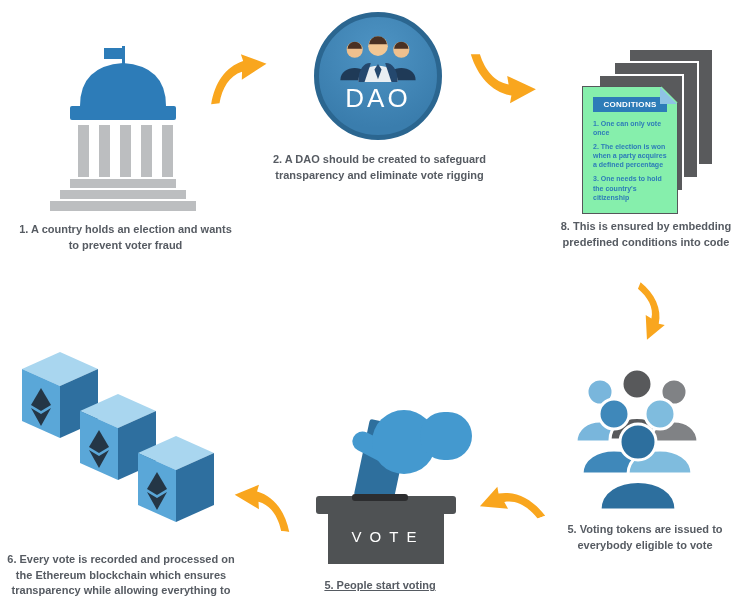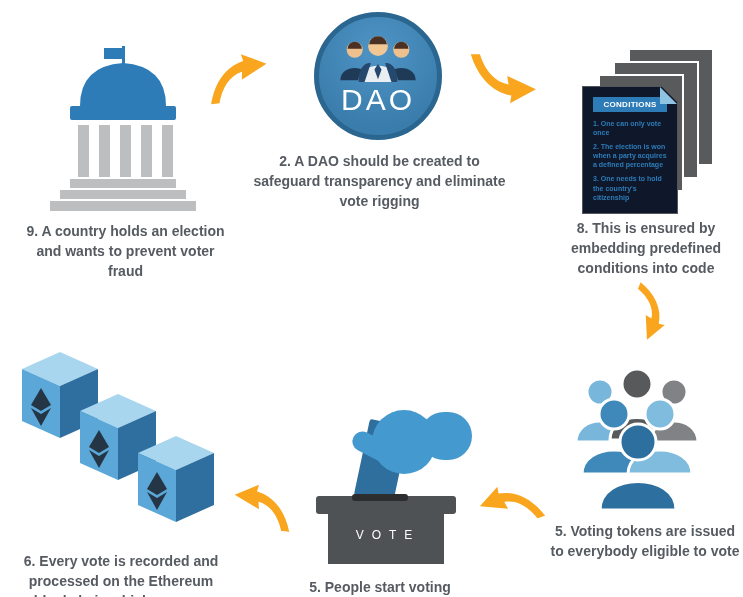--- a/index.html
+++ b/index.html
@@ -1,47 +1,47 @@
 <!DOCTYPE html>
 <html><head>
 <meta charset="utf-8">
 <style>
   html,body{margin:0;padding:0;background:#ffffff;}
   .canvas{position:relative;width:743px;height:597px;background:#fff;overflow:hidden;
           font-family:"Liberation Sans",sans-serif;}
-  .caption{position:absolute;color:#565b62;font-size:14px;font-weight:bold;
+  .caption{position:absolute;color:#565b62;font-size:11px;font-weight:bold;
            text-align:center;line-height:1.42;}
   svg{display:block;}
   .arrow{position:absolute;}
 
   
   .dao-circle{position:absolute;left:314px;top:12px;width:128px;height:128px;border-radius:50%;
     background:radial-gradient(circle at 50% 30%, #4e94c4 0%, #3a7dad 75%);
     border:5px solid #2b6690;box-sizing:border-box;}
   .dao-people{position:absolute;left:16px;top:12px;width:86px;height:54px;}
   .dao-label{position:absolute;left:0;top:66px;width:118px;text-align:center;color:#fff;
-    font-size:30px;letter-spacing:3px;font-weight:400;}
+    font-size:26px;letter-spacing:3px;font-weight:400;}
 
   
   .docs{position:absolute;left:578px;top:48px;width:142px;height:168px;}
   .doc-back{position:absolute;width:86px;height:118px;background:#595a5c;border:2px solid #fff;
     box-sizing:border-box;}
-  .doc-front{position:absolute;left:4px;top:38px;width:96px;height:128px;background:#0f172a;
+  .doc-front{position:absolute;left:4px;top:38px;width:96px;height:128px;background:#86efac;
     border:1.5px solid #55565a;box-sizing:border-box;
     clip-path:polygon(0 0, calc(100% - 17px) 0, 100% 17px, 100% 100%, 0 100%);}
   .doc-fold{position:absolute;right:0;top:0;width:17px;height:17px;background:#8fc3e4;
     clip-path:polygon(0 0, 100% 100%, 0 100%);}
   .doc-title{margin:10px 10px 7px 10px;background:#2d7cb8;color:#fff;font-size:8px;
     font-weight:bold;text-align:center;padding:3px 2px;letter-spacing:.3px;}
   .doc-item{margin:0 10px 5px 10px;color:#2d7cb8;font-size:7px;font-weight:bold;line-height:1.3;}
 
   
   .vote-assembly{position:absolute;left:300px;top:388px;width:172px;height:182px;}
   .vote-label{position:absolute;left:28px;top:140px;width:112px;text-align:center;color:#fff;
-    font-size:12px;letter-spacing:8px;text-indent:8px;font-weight:500;}
+    font-size:15px;letter-spacing:8px;text-indent:8px;font-weight:500;}
 </style>
 </head>
 <body>
 
 <div class="canvas">
 
   <div>
     <svg style="position:absolute;left:48px;top:46px;" width="150" height="165" viewBox="0 0 150 165">
       <rect x="74" y="0" width="3" height="22" fill="#2d7cb8"></rect>
       <rect x="56" y="2" width="18" height="11" fill="#2d7cb8"></rect>
@@ -49,21 +49,21 @@
       <rect x="22" y="60" width="106" height="14" rx="2" fill="#2d7cb8"></rect>
       <rect x="30" y="79" width="11" height="52" fill="#bcbec0"></rect>
       <rect x="51" y="79" width="11" height="52" fill="#bcbec0"></rect>
       <rect x="72" y="79" width="11" height="52" fill="#bcbec0"></rect>
       <rect x="93" y="79" width="11" height="52" fill="#bcbec0"></rect>
       <rect x="114" y="79" width="11" height="52" fill="#bcbec0"></rect>
       <rect x="22" y="133" width="106" height="9" fill="#bcbec0"></rect>
       <rect x="12" y="144" width="126" height="9" fill="#bcbec0"></rect>
       <rect x="2" y="155" width="146" height="10" fill="#bcbec0"></rect>
     </svg>
-    <div class="caption" style="left:18px;top:222px;width:215px;">9. A country holds an election and wants to prevent voter fraud</div>
+    <div class="caption" style="left:18px;top:222px;width:215px;">1. A country holds an election and wants to prevent voter fraud</div>
   </div>
 
   <svg class="arrow" style="left:205px;top:52px;width:65px;height:50px;transform:rotate(-8deg);" viewBox="0 0 100 72">
     <path d="M4,72 C14,40 34,18 62,13 L60,2 L97,22 L56,41 L58,29 C38,32 24,50 17,72 Z" fill="#F9A61E"></path>
   </svg>
 
   <div>
     <div class="dao-circle">
       <svg class="dao-people" viewBox="0 0 96 58">
         <path d="M6,56 C6,38 38,38 38,56 Z" fill="#1f3a57"></path>
@@ -150,21 +150,21 @@
         </g>
         <rect x="16" y="108" width="140" height="18" rx="3" fill="#4f5254"></rect>
         <rect x="52" y="106" width="56" height="7" rx="3" fill="#2c2d2f"></rect>
         <rect x="28" y="126" width="116" height="50" fill="#4f5254"></rect>
         <rect x="58" y="40" width="52" height="20" rx="10" fill="#4499cf" transform="rotate(27 58 40)"></rect>
         <circle cx="104" cy="54" r="32" fill="#4499cf"></circle>
         <rect x="120" y="24" width="52" height="48" rx="24" fill="#4499cf"></rect>
       </svg>
       <div class="vote-label">VOTE</div>
     </div>
-    <div class="caption" style="left:300px;top:578px;width:160px;">5. People start voting</div>
+    <div class="caption" style="left:300px;top:578px;width:160px;text-decoration:underline;">5. People start voting</div>
   </div>
 
   <svg class="arrow" style="left:222px;top:484px;width:82px;height:45px;transform:scaleX(-1) rotate(-6deg);" viewBox="0 0 100 72">
     <path d="M4,72 C14,40 34,18 62,13 L60,2 L97,22 L56,41 L58,29 C38,32 24,50 17,72 Z" fill="#F9A61E"></path>
   </svg>
 
   <div>
     <div style="position:absolute;left:15px;top:345px;width:210px;height:185px;">
       <svg style="position:absolute;left:7px;top:7px;" width="76" height="86" viewBox="0 0 76 86">
         <polygon points="38,0 76,17 38,34 0,17" fill="#a9d6ef"></polygon>

